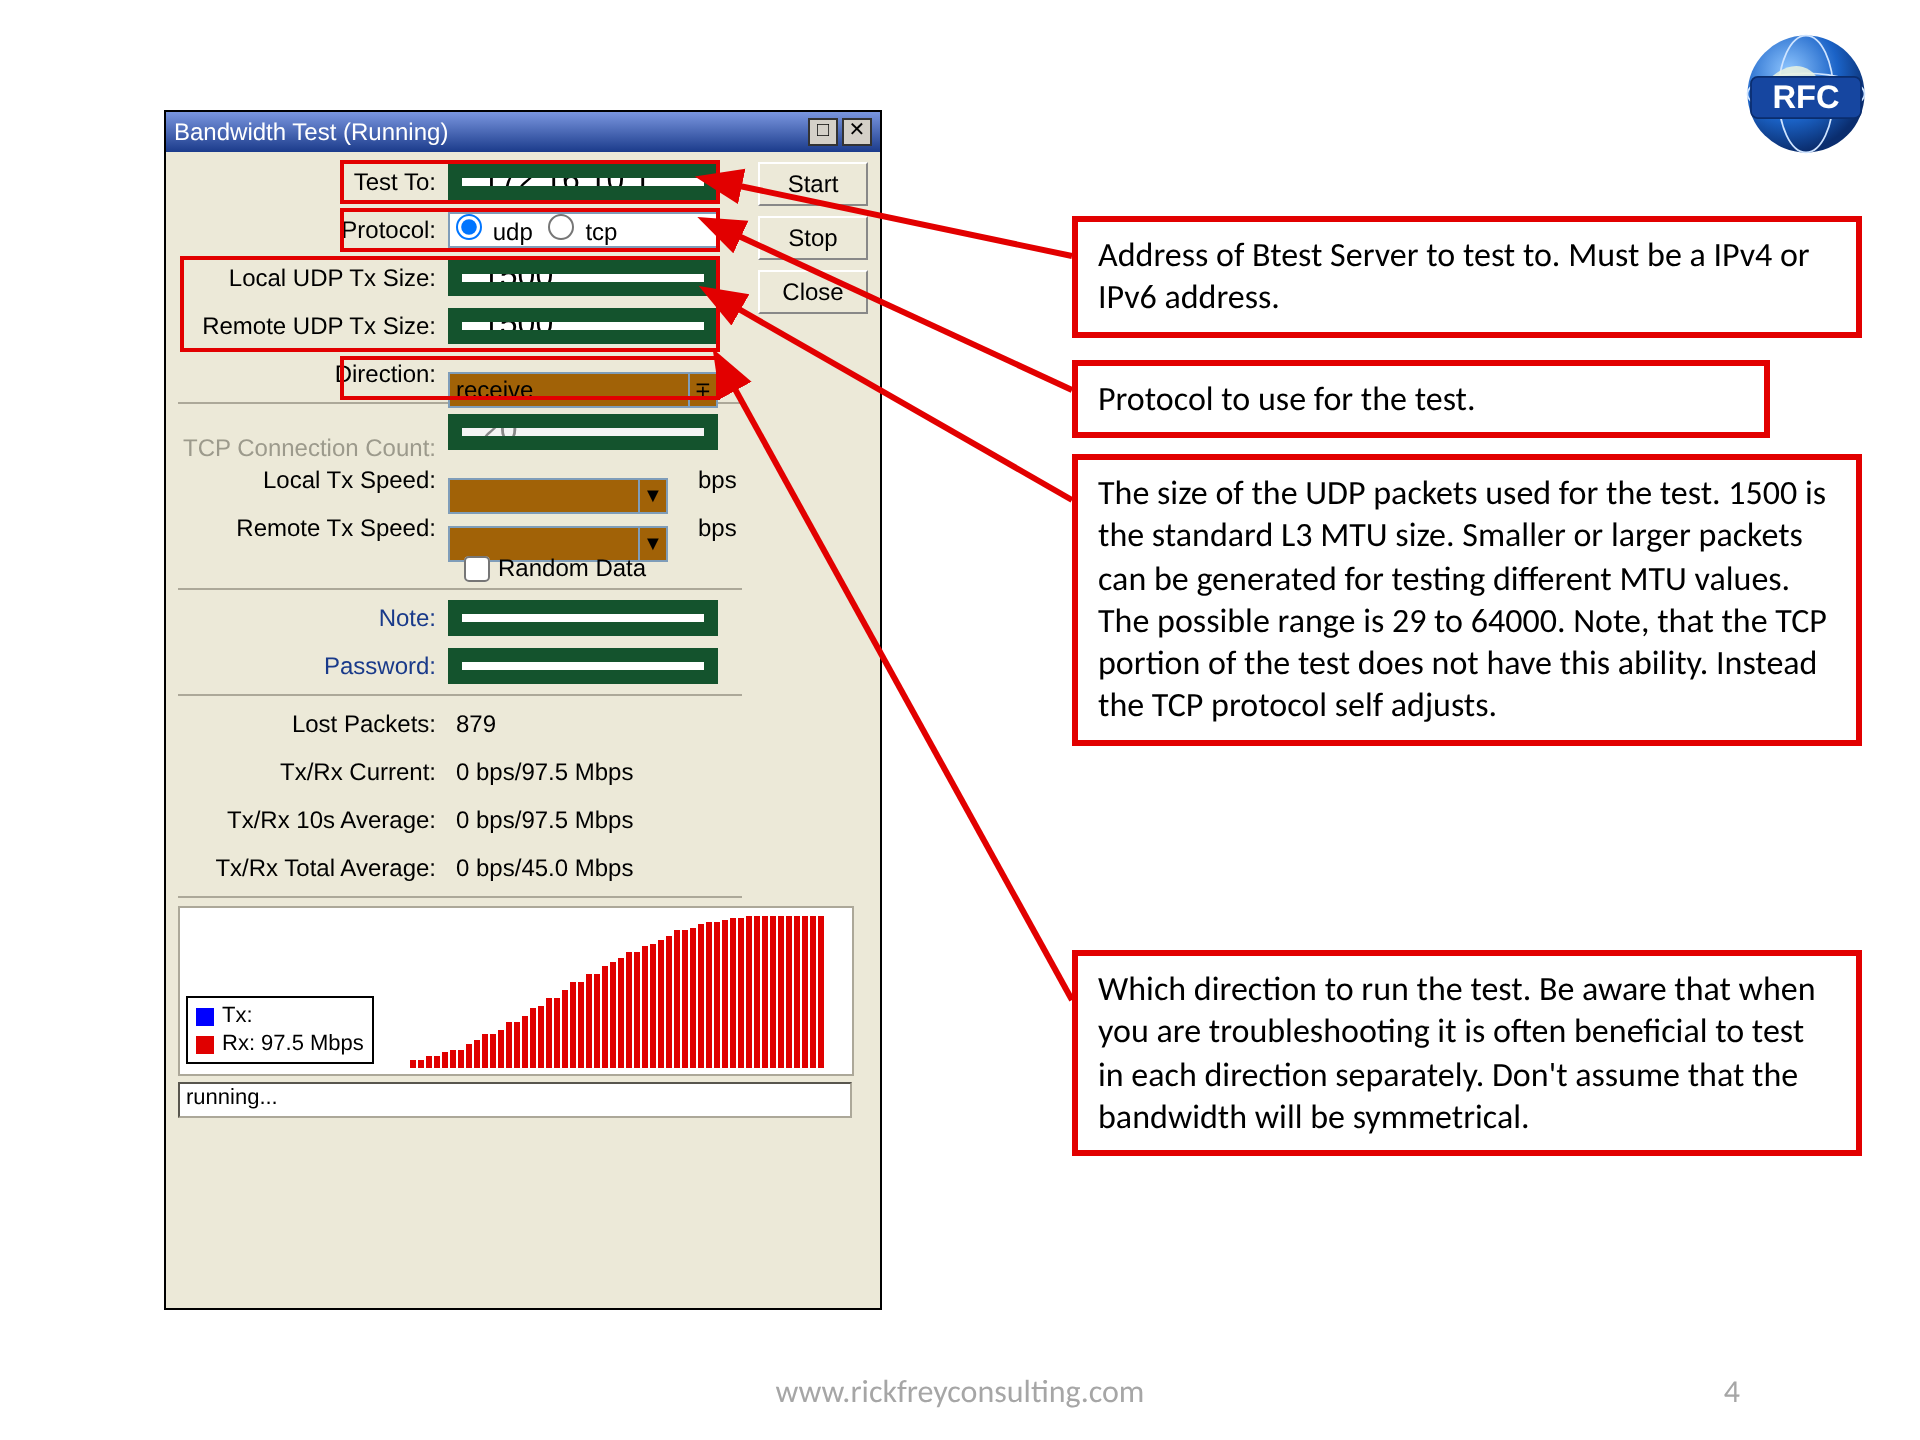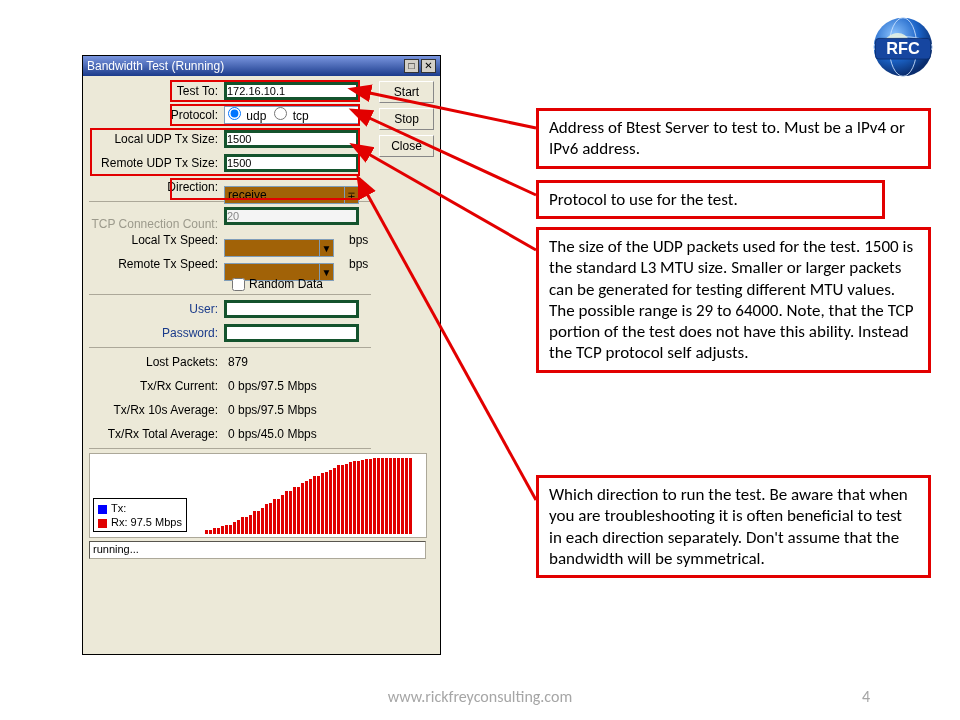--- a/index.html
+++ b/index.html
@@ -40,22 +40,22 @@
     text-align:center; color:#000;
   }
   .client { padding:4px 6px 2px 6px; position:relative; }
   .row { display:flex; align-items:center; height:22px; margin-bottom:2px; }
   .lbl { width:135px; text-align:right; padding-right:6px; color:#000; font-size:12px; }
   .lbl.gray { color:#9c9a8c;margin-top:15px; }
   .val { flex:1; }
   .val-txt { font-size:12px; padding:0 4px; display:flex; align-items:center; height:100%; }
   input.text {
     width:140px; height:18px;
-    border:3px solid #14532d; background:#fff;
-    font-size:11px; padding:0 0;
+    border:7px solid #14532d; background:#fff;
+    font-size:16px; padding:0 10px;
   }
   .combo {
     display:flex; align-items:center;
     width:140px; height:18px;
     border:1px solid #7f9db9; background:#a16207;
     padding-left:3px; justify-content:space-between;margin-top:16px;
   }
   .combo .arrow { width:14px; height:16px; border-left:1px solid #7f9db9; display:flex; align-items:center; justify-content:center; font-size:10px; }
   .unit { font-size:12px; margin-left:4px;padding-left:11px; }
   .radio-group { display:flex; align-items:center; gap:8px; padding-left:3px; }
@@ -200,21 +200,21 @@
         </div>
       </div>
       <div class="check-row">
         <input type="checkbox" style="">
         <span>Random Data</span>
       </div>
 
       <div class="hr"></div>
 
       <div class="row">
-        <div class="lbl blue">User:</div>
+        <div class="lbl blue">Note:</div>
         <div class="val"><input class="text" style="width: 135px;"></div>
       </div>
       <div class="row">
         <div class="lbl blue">Password:</div>
         <div class="val"><input type="password" class="text" style="width: 135px;"></div>
       </div>
 
       <div class="hr"></div>
 
       <div class="row">

